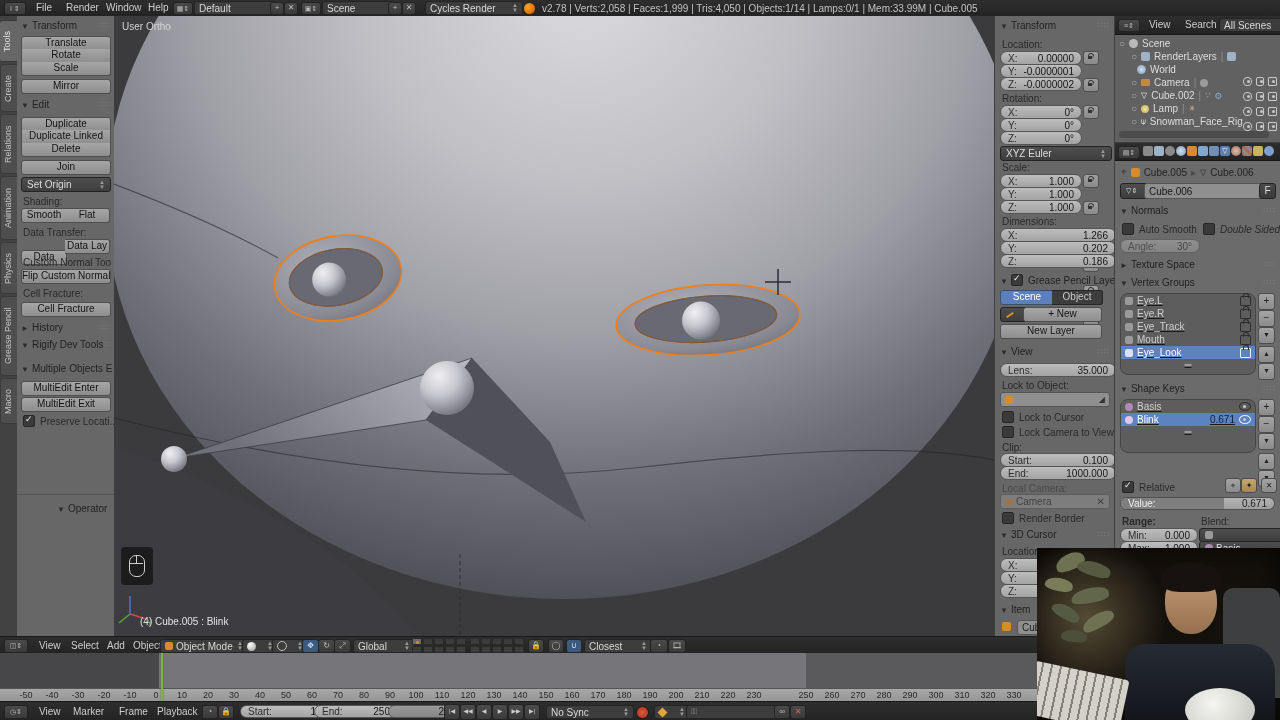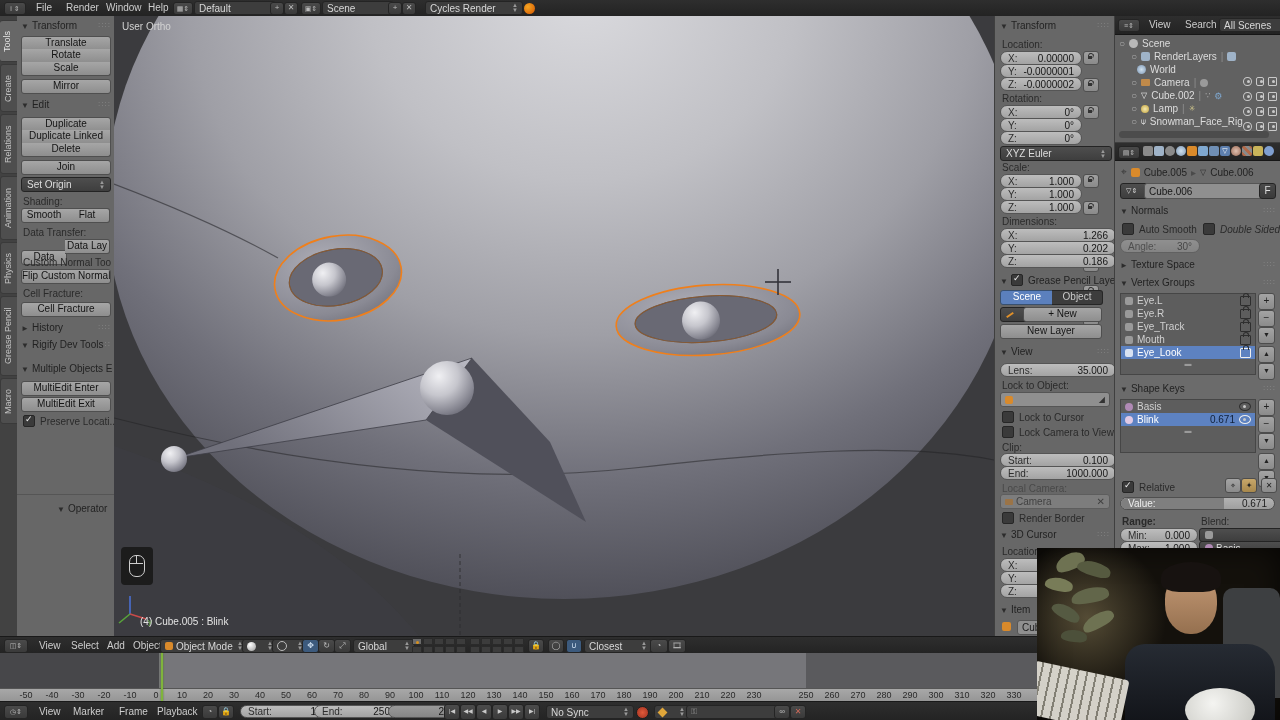--- a/index.html
+++ b/index.html
@@ -38,21 +38,21 @@
   .chk.on:after{content:"✓";position:absolute;left:1px;top:-2px;color:#eee;font-size:9px;}
   .lockb{width:14px;height:12px;background:linear-gradient(#9f9f9f,#8a8a8a);border:1px solid #4f4f4f;
          border-radius:3px;position:relative;}
   .lockb:after{content:"";position:absolute;left:4px;top:4px;width:4px;height:3px;background:#333;}
   .lockb:before{content:"";position:absolute;left:4px;top:1px;width:4px;height:4px;border:1px solid #333;border-bottom:none;border-radius:3px 3px 0 0;transform:rotate(14deg);}
   
   .vtab{position:absolute;left:0;width:17px;background:#4e4e4e;color:#c3c3c3;font-size:9px;
         writing-mode:vertical-rl;transform:rotate(180deg);text-align:center;border:1px solid #3a3a3a;border-radius:0 3px 3px 0;}
   .vtab.act{background:#676767;color:#e6e6e6;border-right:none;}
   
-  .listbox{background:#5d5d5d;border:1px solid #464646;border-radius:0;}
+  .listbox{background:#5d5d5d;border:1px solid #464646;border-radius:8px;text-decoration:underline;}
   .lrow{height:13px;line-height:13px;padding:0 4px;color:#d0d0d0;display:flex;align-items:center;gap:4px;}
   .lrow.sel{background:#5d82c1;color:#fff;}
   .sidebtn{width:15px;height:15px;background:linear-gradient(#a4a4a4,#8b8b8b);border:1px solid #4d4d4d;
            border-radius:3px;color:#222;text-align:center;line-height:14px;font-size:10px;}
   .eyeic{width:10px;height:7px;border:1px solid #c9c9c9;border-radius:50%;position:relative;display:inline-block;}
   .eyeic:after{content:"";position:absolute;left:3px;top:1.5px;width:3px;height:3px;background:#c9c9c9;border-radius:50%;}
   .minilock{width:9px;height:8px;border:1px solid #2e2e2e;border-radius:1px;position:relative;display:inline-block;}
   .minilock:before{content:"";position:absolute;left:2px;top:-4px;width:4px;height:4px;border:1px solid #2e2e2e;border-bottom:none;border-radius:3px 3px 0 0;}
   .slider{background:linear-gradient(#b3b3b3,#9f9f9f);border:1px solid #4f4f4f;border-radius:7px;position:relative;overflow:hidden;display:flex;align-items:center;}
   .slider .fill{position:absolute;left:0;top:0;bottom:0;background:#7f7f7f;}
@@ -92,20 +92,21 @@
     <div class="abs ddfld" style="left:322px;top:1px;width:62px;height:12px;">
         <span>Scene</span>
       </div>
     <div class="abs sqbtn" style="left:388px;top:2px;width:12px;height:11px;line-height:10px;font-size:8px;">+</div>
     <div class="abs sqbtn" style="left:402px;top:2px;width:12px;height:11px;line-height:10px;font-size:8px;">✕</div>
     <div class="abs ddfld" style="left:425px;top:1px;width:88px;height:12px;">
         <span>Cycles Render</span>
         <span class="updn">▲<br>▼</span>
       </div>
     <div class="abs" style="left:524px;top:3px;width:11px;height:11px;border-radius:50%;background:radial-gradient(circle at 35% 35%,#f5a623,#d35400);"></div>
+    <span class="abs" style="left:542px;top:3px;color:#c3c3c3;">v2.78 | Verts:2,058 | Faces:1,999 | Tris:4,050 | Objects:1/14 | Lamps:0/1 | Mem:33.99M | Cube.005</span>
   </div>
 
   <div class="abs" style="left:0;top:16px;width:17px;height:620px;background:#424242;">
     <div class="vtab act" style="top:4px;height:40px;line-height:15px;">Tools</div>
     <div class="vtab" style="top:48px;height:46px;line-height:15px;">Create</div>
     <div class="vtab" style="top:98px;height:58px;line-height:15px;">Relations</div>
     <div class="vtab" style="top:160px;height:62px;line-height:15px;">Animation</div>
     <div class="vtab" style="top:226px;height:50px;line-height:15px;">Physics</div>
     <div class="vtab" style="top:280px;height:78px;line-height:15px;overflow:hidden;">Grease Pencil</div>
     <div class="vtab" style="top:362px;height:44px;line-height:15px;">Macro</div>

